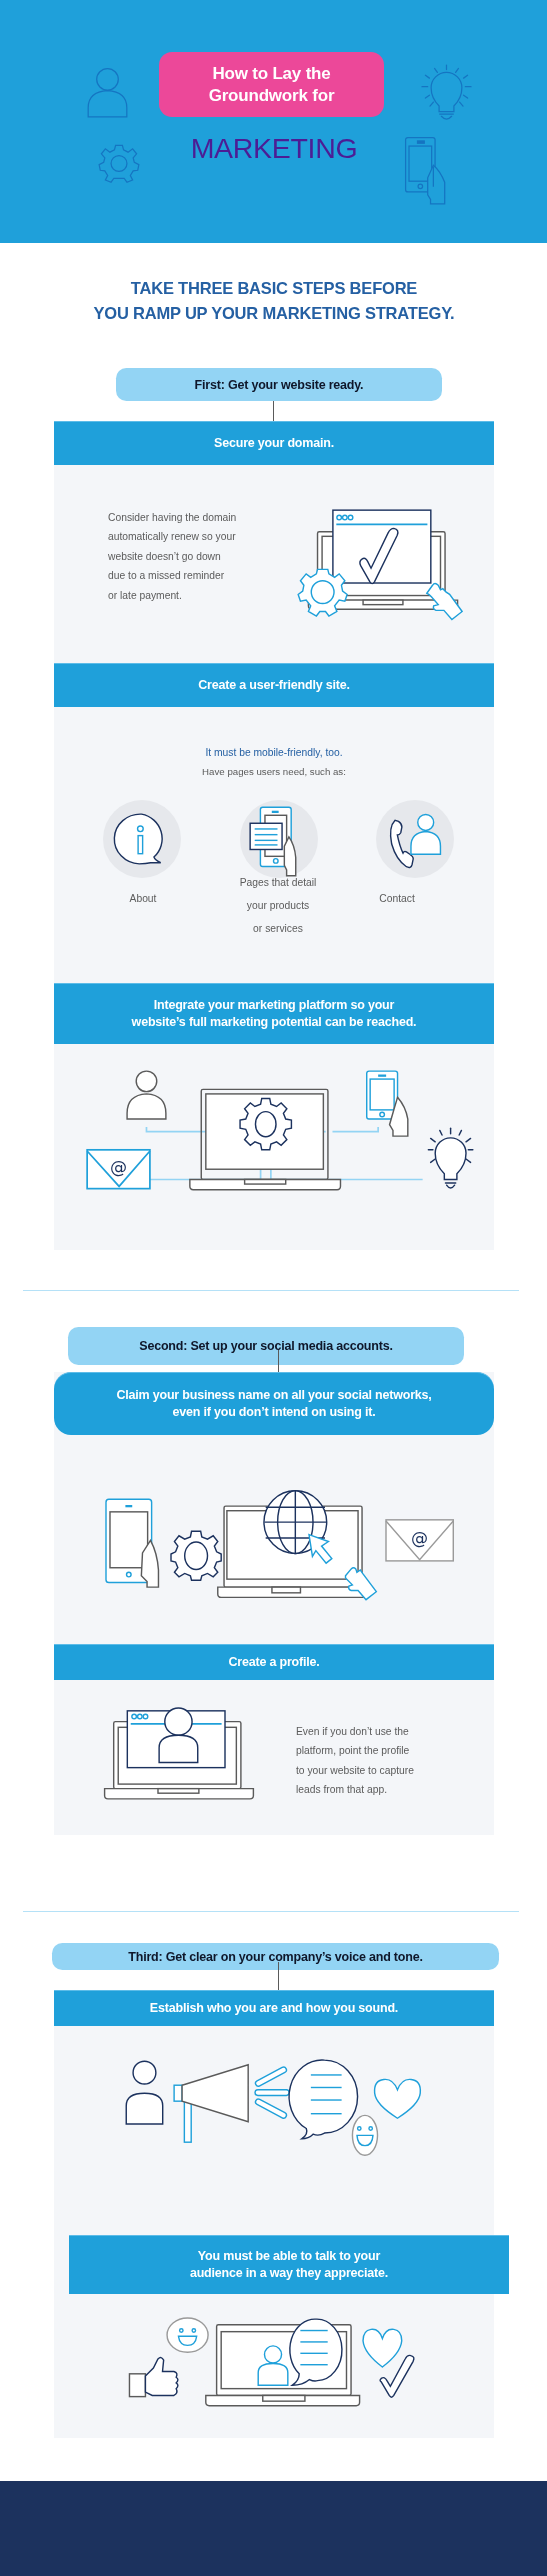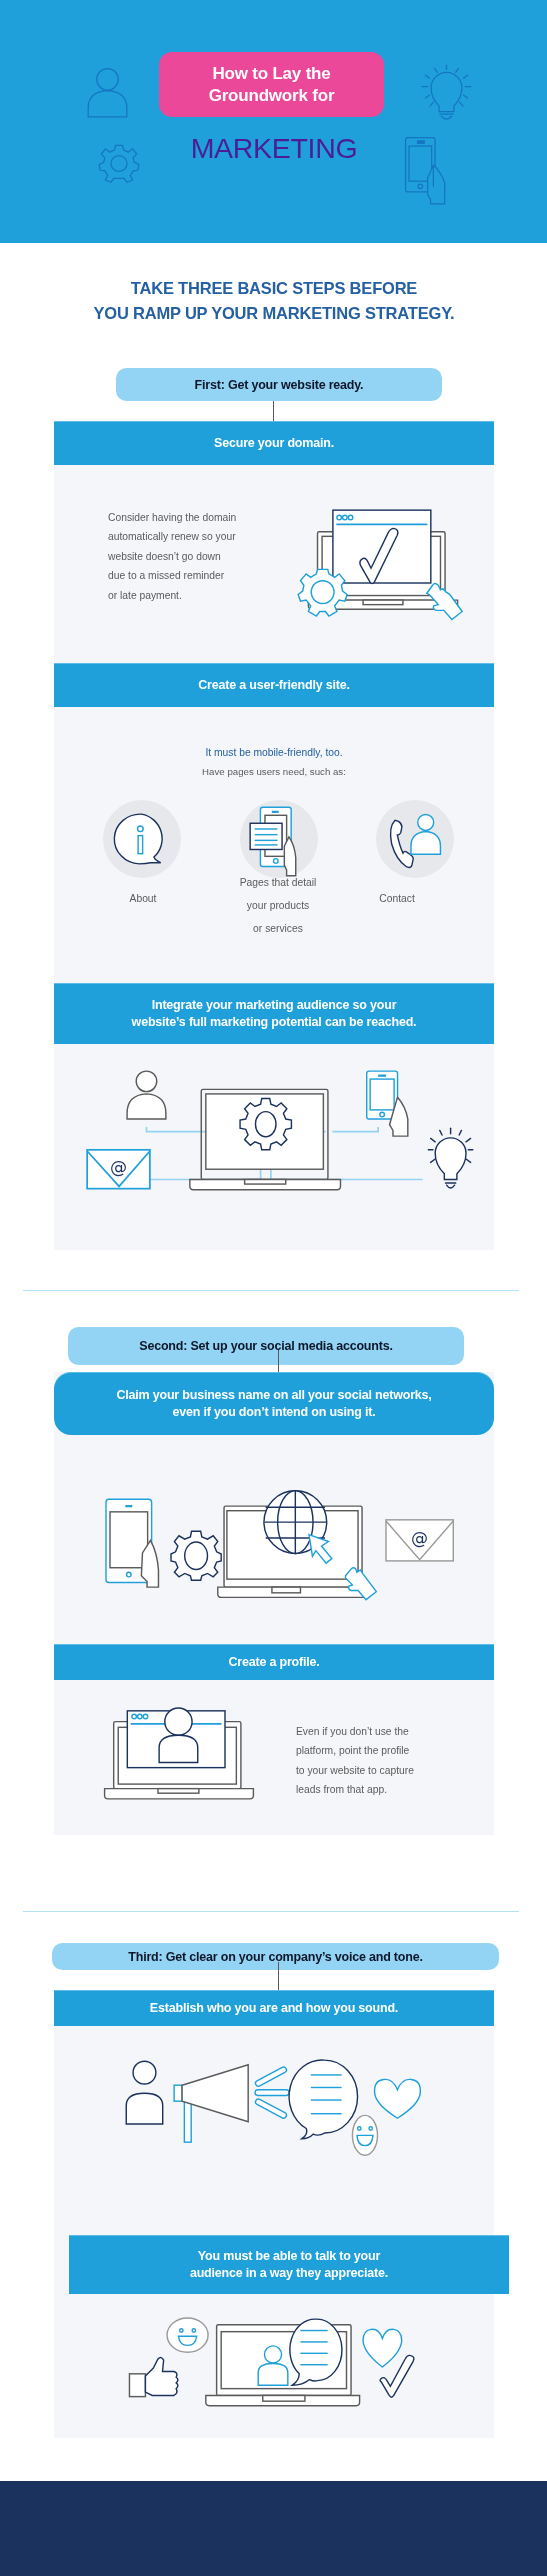--- a/index.html
+++ b/index.html
@@ -166,21 +166,21 @@
 
 <div class="abs label" style="left:86px;top:887px;width:114px;">About</div>
 <div class="abs label" style="left:221px;top:871px;width:114px;">
   <div>Pages that detail</div>
   <div>your products</div>
   <div>or services</div>
 </div>
 <div class="abs label" style="left:340px;top:887px;width:114px;">Contact</div>
 
 <div class="abs bar" style="top:983px;height:61px;">
-  <span>Integrate your marketing audience so your</span>
+  <span>Integrate your marketing platform so your</span>
   <span>website’s full marketing potential can be reached.</span>
 </div>
 <svg style="left:86px;top:1071px" width="388" height="120" viewBox="0 0 680 210">
   <g fill="none" stroke="#93D4F4" stroke-width="3">
     <polyline points="106,98 106,106 420,106"></polyline>
     <polyline points="432,106 512,106 512,98"></polyline>
     <polyline points="110,190 306,190 306,140"></polyline>
     <polyline points="324,140 324,190 590,190"></polyline>
   </g>
   <circle cx="106" cy="18" r="18" fill="#fff" stroke="#5a5a5a" stroke-width="2.5"></circle>

